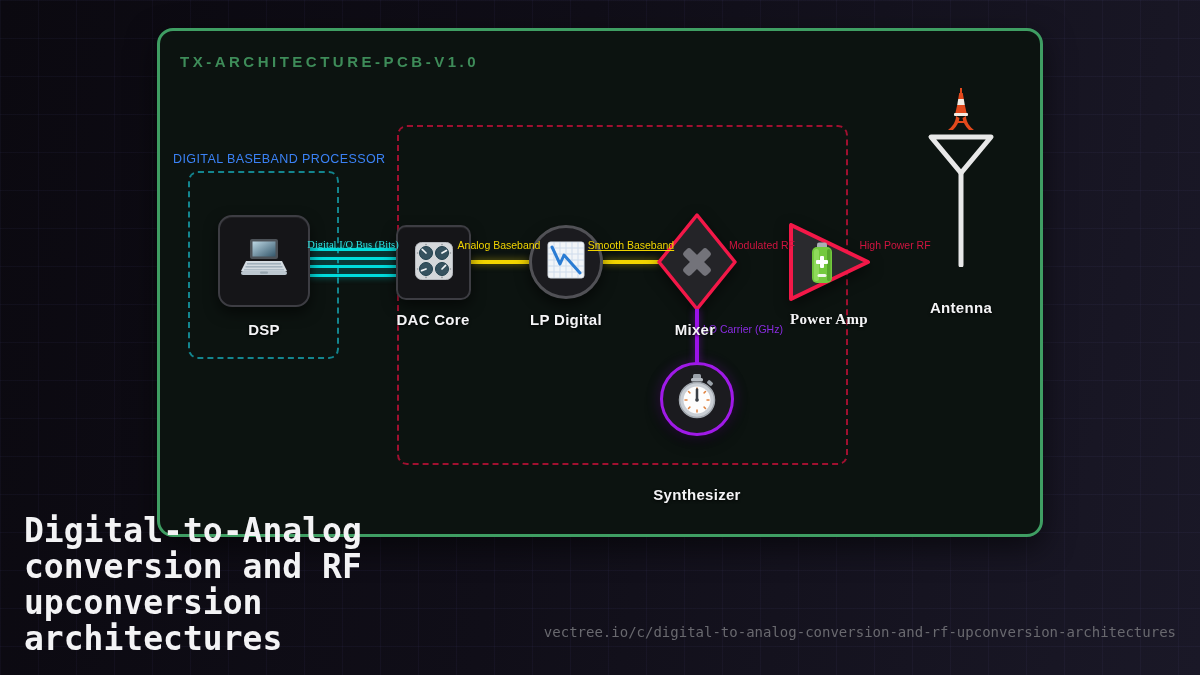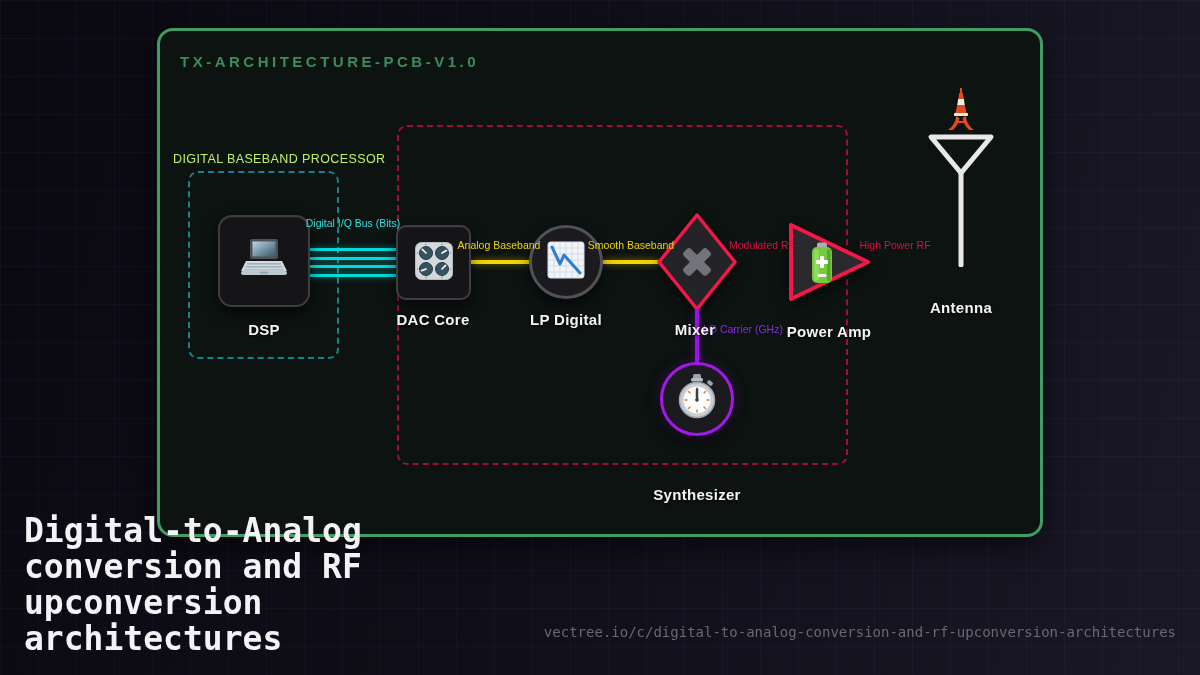--- a/index.html
+++ b/index.html
@@ -23,21 +23,21 @@
     box-shadow:0 10px 30px rgba(0,0,0,0.55);
   }
   .board-title {
     position:absolute; left:20px; top:22px;
     color:#3e8c59; font-size:15px; font-weight:bold; letter-spacing:3.5px;
   }
   .group-box { position:absolute; border-radius:10px; }
   .group-box.baseband { left:28px; top:140px; width:151px; height:188px; border:2px dashed #13858e; }
   .group-box.rfic     { left:237px; top:94px; width:451px; height:340px; border:2px dashed #a01030; }
   .group-label { position:absolute; font-size:12.5px; letter-spacing:0.4px; white-space:nowrap; }
-  .group-label.baseband { left:13px; top:121px; color:#bef264; }
+  .group-label.baseband { left:13px; top:121px; color:#3b82f6; }
   .group-label.rfic { left:462px; top:74px; transform:translateX(-50%); color:#c01538; }
 
   
   .node-box {
     position:absolute; background:#151518; border:2px solid #3d3d43;
     box-shadow:0 6px 14px rgba(0,0,0,0.55), inset 0 1px 0 rgba(255,255,255,0.05);
     display:flex; align-items:center; justify-content:center;
   }
   .node-dsp { left:58px; top:184px; width:92px; height:92px; border-radius:14px; }
   .node-dac { left:236px; top:194px; width:75px; height:75px; border-radius:10px; }
@@ -57,36 +57,36 @@
 
   .node-label {
     position:absolute; transform:translateX(-50%); white-space:nowrap;
     color:#f4f4f6; font-size:15px; font-weight:bold; letter-spacing:0.3px;
     text-shadow:0 1px 3px rgba(0,0,0,0.9); z-index:3;
   }
   .lbl-dsp   { left:104px; top:290px; }
   .lbl-dac   { left:273px; top:280px; }
   .lbl-lpf   { left:406px; top:280px; }
   .lbl-mixer { left:535px; top:290px; }
-  .lbl-pa    { left:669px; top:292px; }
+  .lbl-pa    { left:669px; top:280px;font-family:Liberation Serif, serif; }
   .lbl-synth { left:537px; top:416px;margin-top:39px; }
   .lbl-ant   { left:801px; top:268px; }
 
   
   .bus-line { position:absolute; left:150px; width:86px; height:3px; background:#00dcdc; box-shadow:0 0 6px rgba(0,220,220,0.55); }
   .wire-yellow { position:absolute; top:229px; height:3.5px; background:#f2d400; box-shadow:0 0 7px rgba(242,212,0,0.5); }
   .wire-y1 { left:311px; width:58px; }
   .wire-y2 { left:443px; width:57px; }
   .wire-purple { position:absolute; left:535px; top:278px; width:3.5px; height:54px; background:#9a12e8; box-shadow:0 0 7px rgba(154,18,232,0.5); z-index:1; }
 
   .wire-label { position:absolute; font-size:10.5px; white-space:nowrap; z-index:2; }
   .wl-center { transform:translateX(-50%); }
-  .wl-bus    { left:193px; top:186px; color:#2ee1e1; }
+  .wl-bus    { left:193px; top:208px; color:#2ee1e1;font-family:Liberation Serif, serif; }
   .wl-stair  { left:339px; top:208px; color:#f0d400; }
-  .wl-smooth { left:471px; top:208px; color:#f0d400; }
+  .wl-smooth { left:471px; top:208px; color:#f0d400;text-decoration:underline; }
   .wl-mod    { left:602px; top:208px; color:#cf1540; }
   .wl-hp     { left:735px; top:208px; color:#cf1540;text-align:center; }
   .wl-lo     { left:543px; top:292px; color:#8a2ce2; z-index:2; }
 
   
   .brand-row { position:absolute; left:24px; top:478px; display:flex; align-items:center; gap:11px; }
   .brand-logo {
     width:35px; height:35px; border-radius:9px;
     background:linear-gradient(135deg,#3b3170,#241d49);
     border:1px solid #4f4390;

